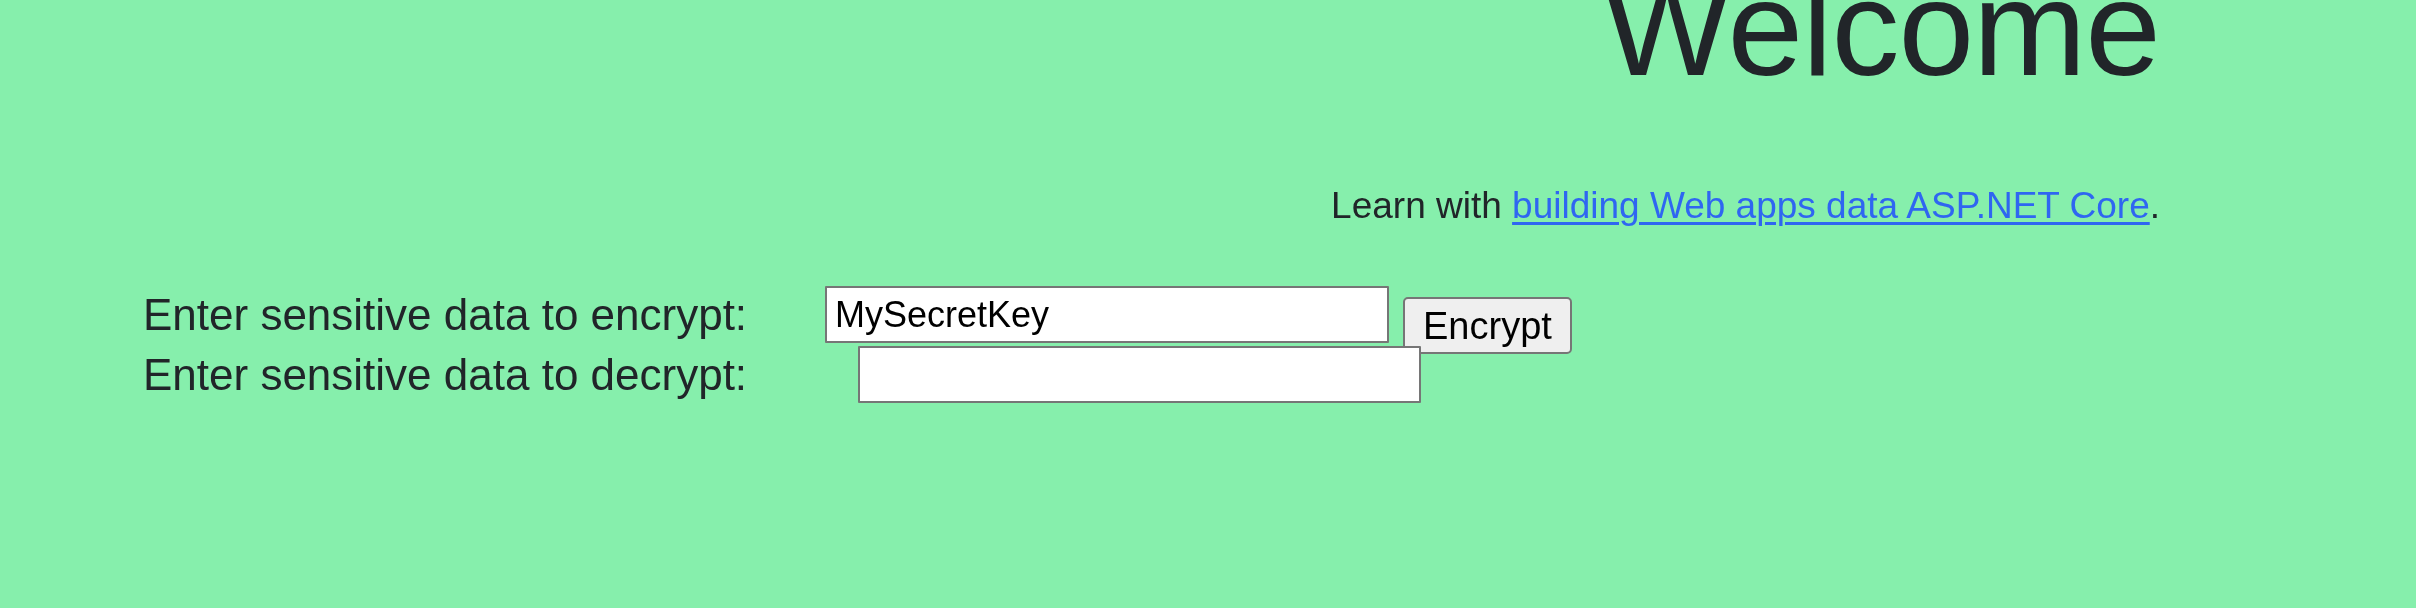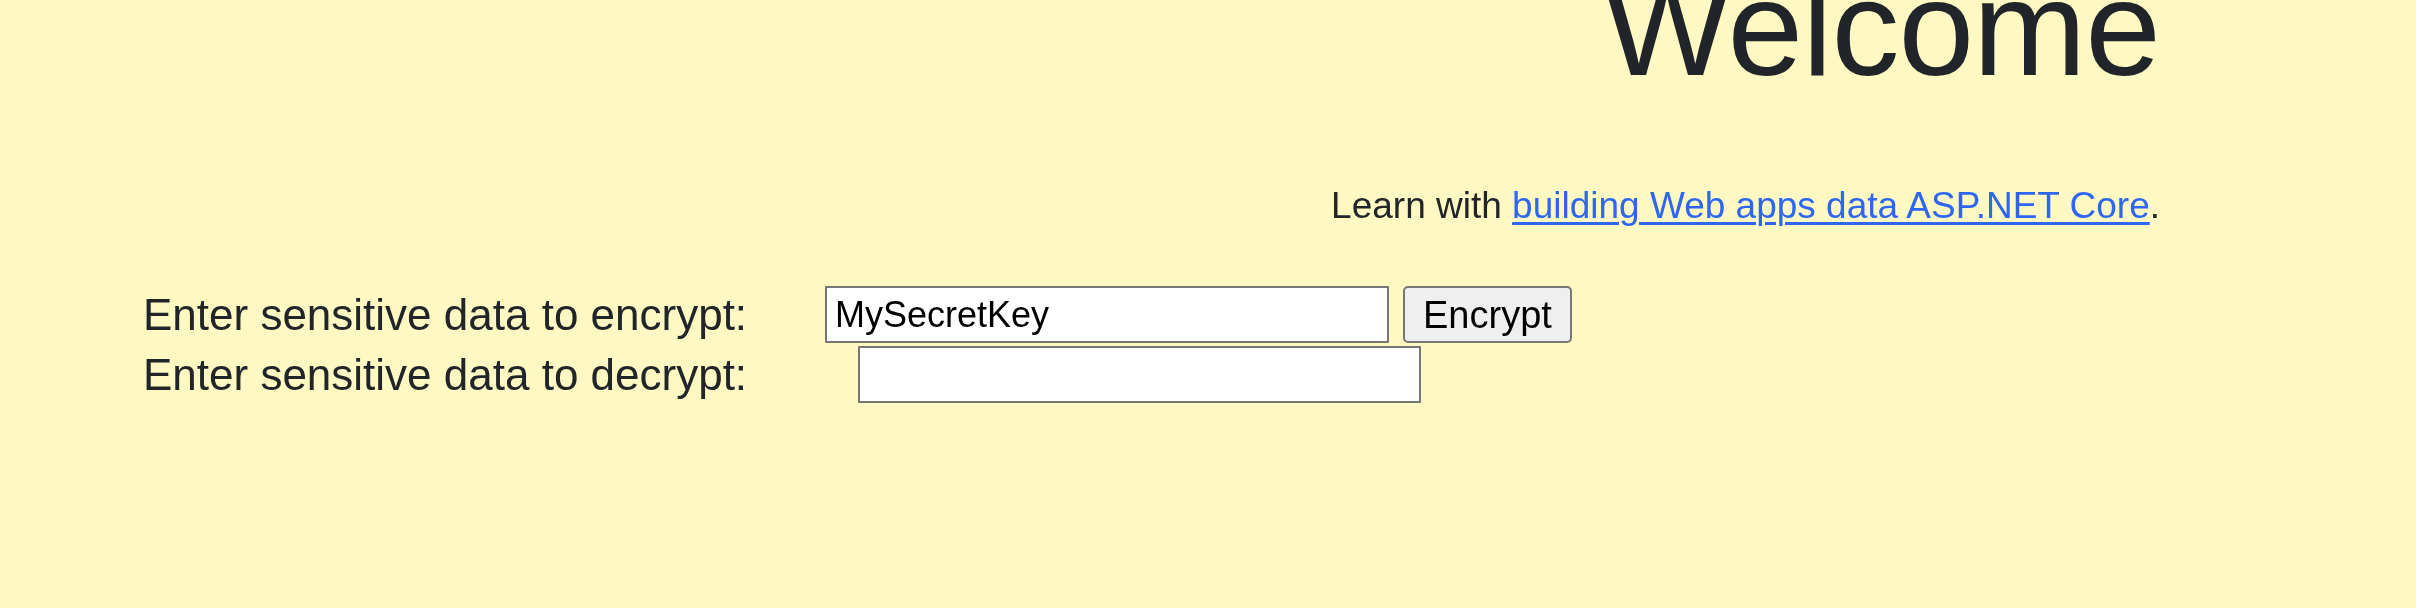--- a/index.html
+++ b/index.html
@@ -13,21 +13,21 @@
     overflow: hidden;
     font-family: "Liberation Sans", sans-serif;
     color: #212529;
     -webkit-font-smoothing: antialiased;
   }
 
   .page {
     position: relative;
     width: 2416px;
     height: 608px;
-    background: #fef9c3;
+    background: #86efac;
   }
 
   
   .hero {
     position: absolute;
     left: 0;
     top: -52px;
     width: 2160px;
     text-align: right;
   }
@@ -106,20 +106,21 @@
     border: 2px solid #767676;
     border-radius: 5px;
     background: #efefef;
     font-family: "Liberation Sans", sans-serif;
     font-size: 38px;
     line-height: 1;
     color: #000000;
     padding: 0 18px;
     cursor: default;
     white-space: nowrap;
+    margin-top: 11px;
   }
 </style>
 </head>
 <body>
 
 <div class="page">
 
   <div class="hero">
     <h1 class="hero-title">Welcome</h1>
   </div>

